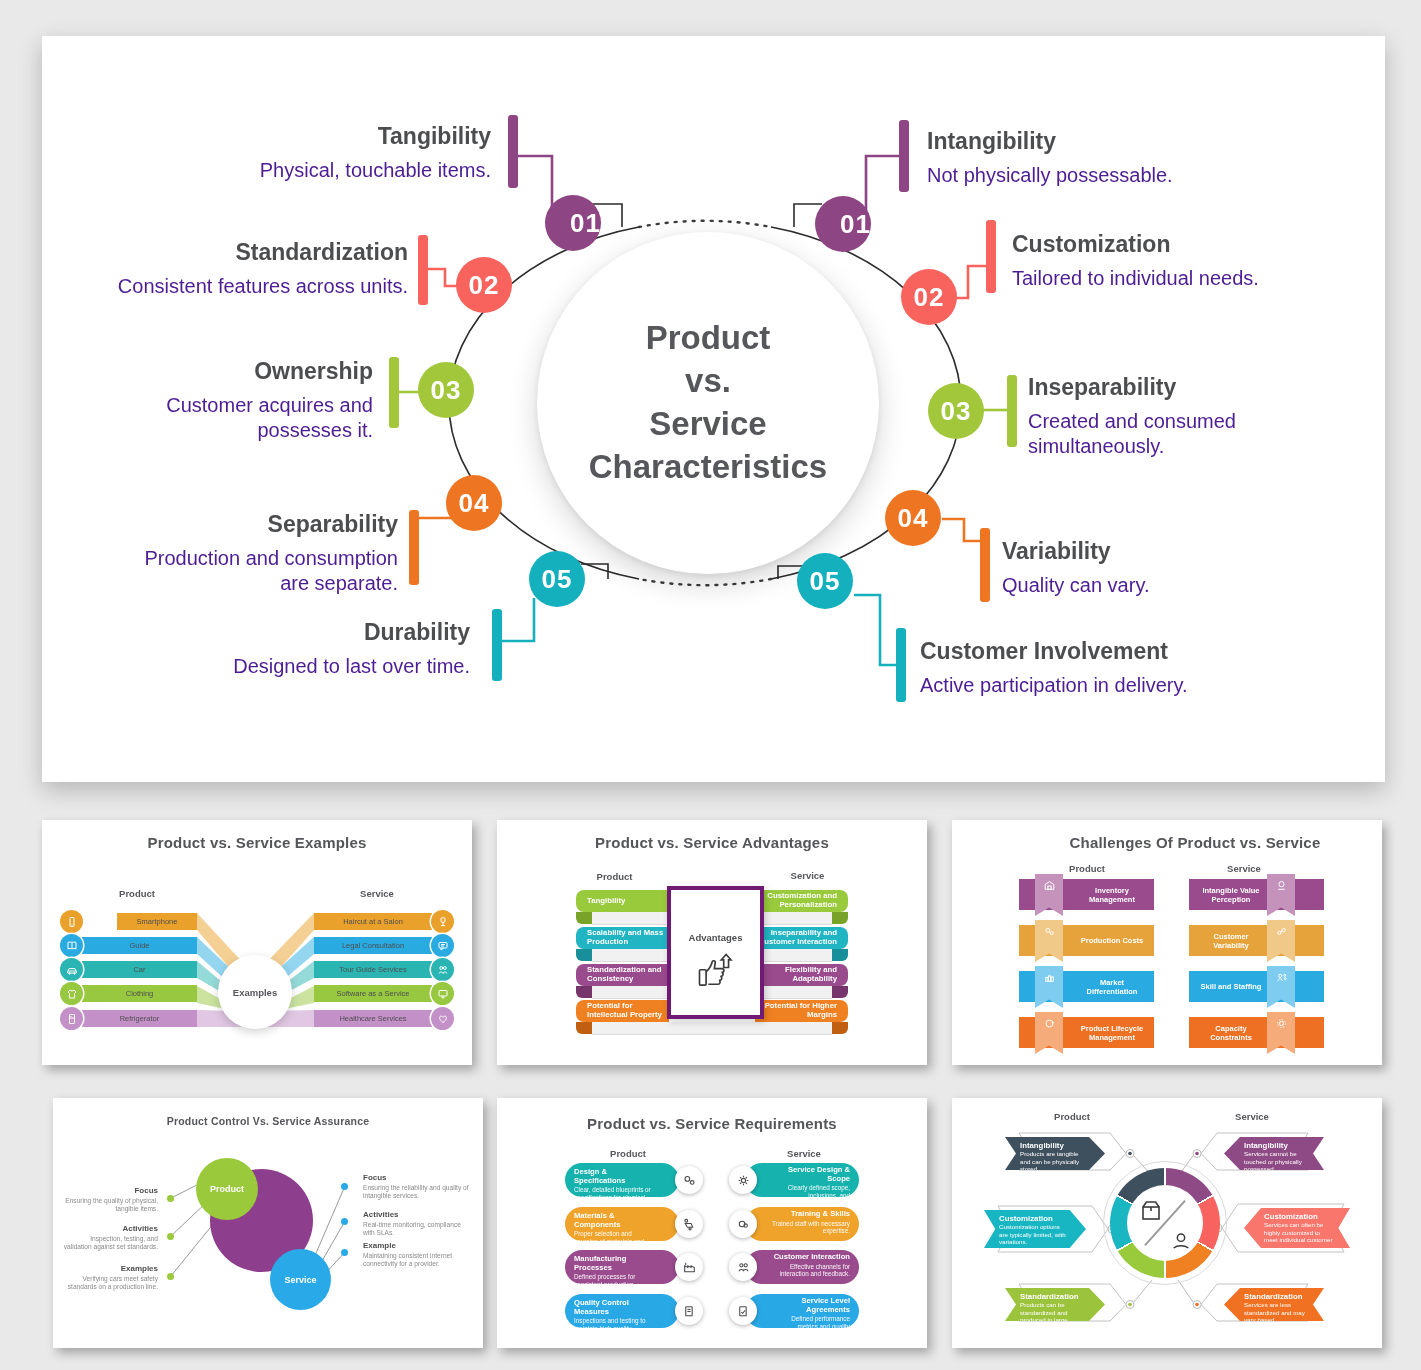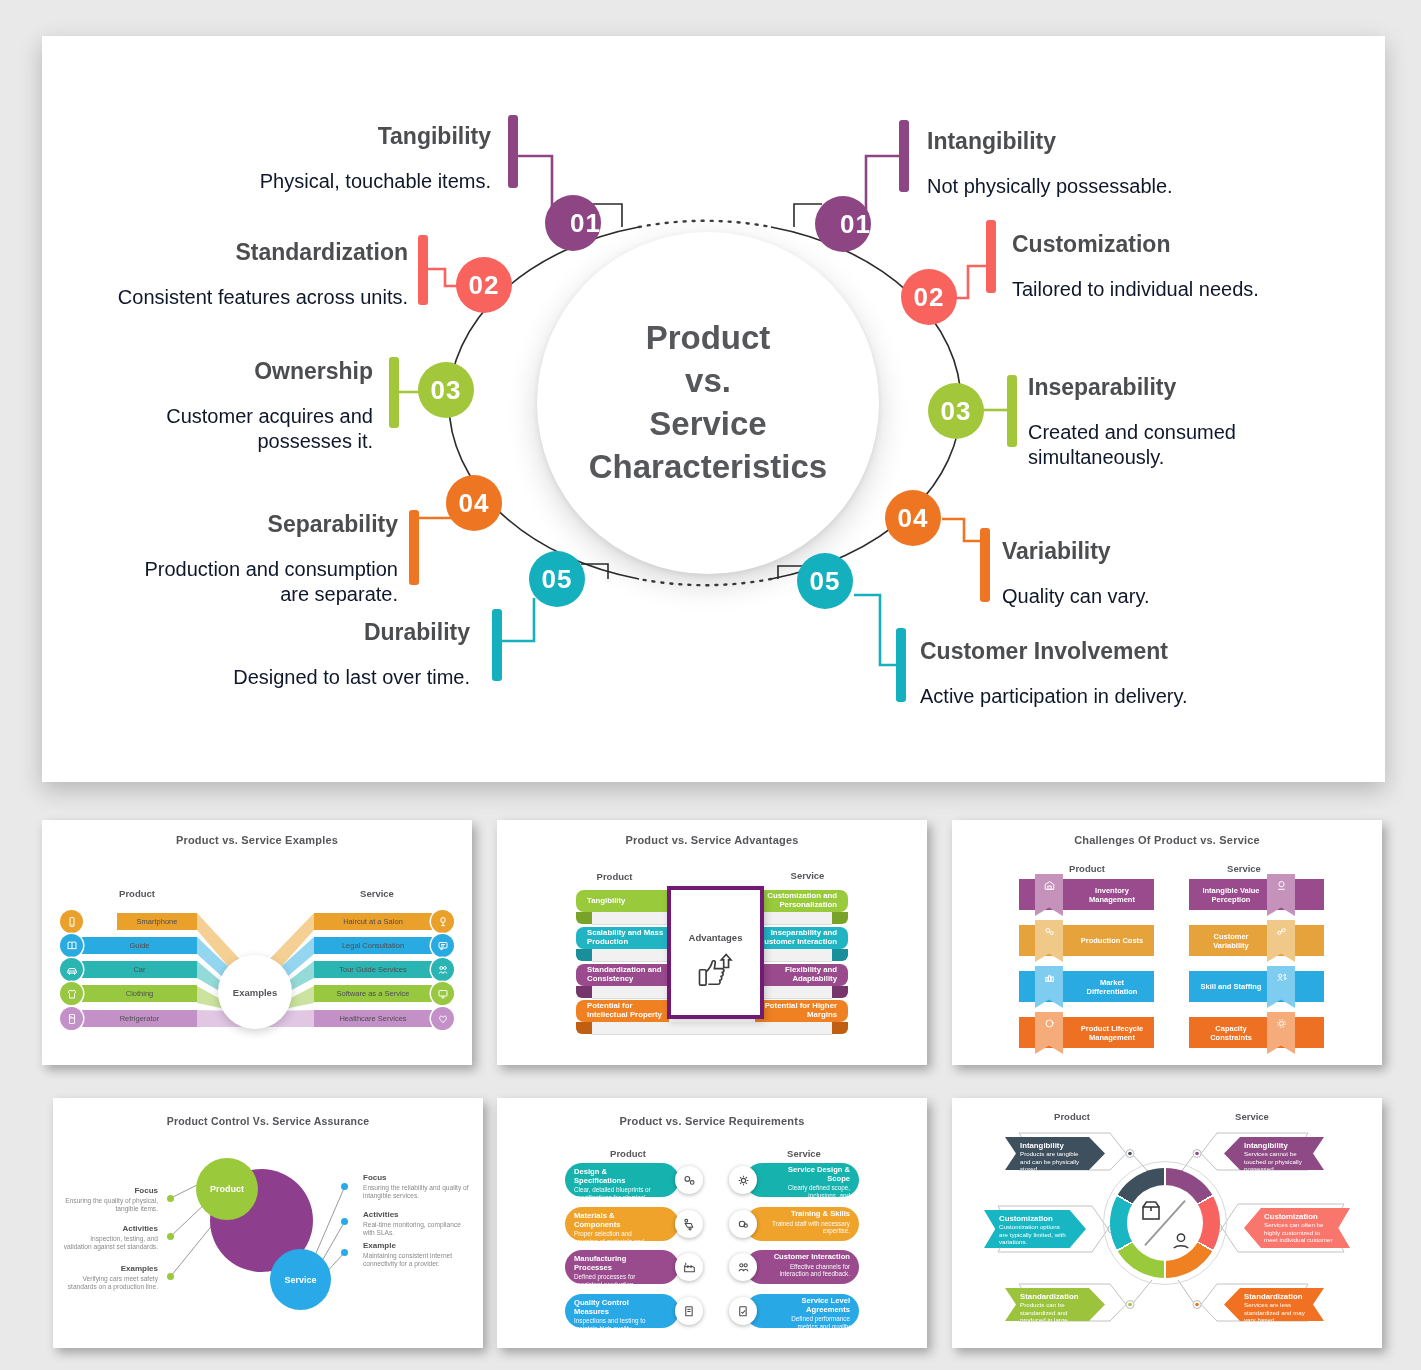--- a/index.html
+++ b/index.html
@@ -14,25 +14,25 @@
   .ms-svg{position:absolute;left:0;top:0;}
   .numc{position:absolute;width:56px;height:56px;border-radius:50%;color:#fff;font-weight:bold;font-size:26px;letter-spacing:1px;display:flex;align-items:center;justify-content:center;z-index:4;}
   .vbar{position:absolute;width:10px;border-radius:3px;z-index:3;}
   .c-purple{background:#8e4583;justify-content:flex-end;} .c-salmon{background:#f8635e;} .c-green{background:#a2c73b;}
   .c-orange{background:#ee7623;} .c-teal{background:#14b0bd;}
   .center-circle{position:absolute;left:495px;top:196px;width:342px;height:342px;border-radius:50%;background:#fff;
     box-shadow:0 10px 30px rgba(0,0,0,.16), 0 2px 6px rgba(0,0,0,.08);z-index:2;display:flex;align-items:center;justify-content:center;text-align:center;}
   .center-title{font-size:33px;font-weight:bold;color:#56575a;line-height:1.3;}
   .tb{position:absolute;line-height:1.26;z-index:1;}
   .tb .t{font-size:23px;font-weight:bold;color:#4c4d4f;}
-  .tb .d{font-size:20px;color:#0f172a;margin-top:18px;}
+  .tb .d{font-size:20px;color:#4c1d95;margin-top:7px;}
   .tb.ra{text-align:right;}
 
   
-  .sl-title{position:absolute;left:0;width:100%;text-align:center;font-size:11px;font-weight:bold;color:#55565a;letter-spacing:.2px;}
+  .sl-title{position:absolute;left:0;width:100%;text-align:center;font-size:15px;font-weight:bold;color:#55565a;letter-spacing:.2px;}
   .colhead{position:absolute;text-align:center;font-size:9.5px;font-weight:bold;color:#55565a;}
 
   
   .ex-row{position:absolute;height:23px;}
   .ex-bar{position:absolute;top:3px;height:17px;display:flex;align-items:center;justify-content:center;font-size:7.5px;color:#4e4e50;}
   .ex-ico{position:absolute;width:23px;height:23px;border-radius:50%;display:flex;align-items:center;justify-content:center;box-shadow:0 0 0 1.5px #fff;}
   .ex-center{position:absolute;left:176px;top:135px;width:74px;height:74px;border-radius:50%;background:#fff;
     box-shadow:0 3px 10px rgba(0,0,0,.18);display:flex;align-items:center;justify-content:center;font-size:9.5px;font-weight:bold;color:#55565a;z-index:3;}
   .b-amber{background:#eaa12b;} .b-blue{background:#29abe2;} .b-tealc{background:#2ab5b2;} .b-grn{background:#97c83f;} .b-plum{background:#c490c8;}
 
@@ -401,21 +401,21 @@
         <svg width="44" height="44" viewBox="0 0 40 40" fill="none" stroke="#3a3a3a" stroke-width="1.5" style="margin:8px auto 0;">
           <rect x="5" y="17" width="6" height="14" rx="1"></rect>
           <path d="M11 19 C14 16 15.8 13.2 16.4 10.2 C16.8 8.2 19.6 8.5 19.3 10.7 L18.5 16 H25.5 C27.7 16 27.7 19.4 25.5 19.4 H25 C27.2 19.9 26.8 23 24.5 23 H24 C26 23.8 25.5 26.7 23.3 26.7 H22.8 C24.5 27.5 23.8 30.2 21.8 30.2 H13"></path>
           <path d="M27 15 V8 H24.8 L29.2 3.2 L33.6 8 H31.4 V15 Z"></path>
         </svg>
       </span>
     </div>
   </section>
 
   <section class="card thumb" style="left:952px;top:820px;height:245px;">
-    <div class="sl-title" style="top:14px;">Challenges Of Product vs. Service</div>
+    <div class="sl-title" style="top:14px;margin-left:28px;">Challenges Of Product vs. Service</div>
     <div class="colhead" style="left:80px;top:43px;width:110px;">Product</div>
     <div class="colhead" style="left:237px;top:43px;width:110px;">Service</div>
 
     <div class="ch-bar h-pur" style="left:67px;top:59px;justify-content:flex-end;padding-right:10px;">
         <span class="ch-lbl">Inventory Management</span>
       </div>
     <div class="ch-bm h-purT" style="left:83px;top:54px;">
         <svg width="13" height="13" viewBox="0 0 12 12" fill="none" stroke="#fff" stroke-width="0.9">
           <path d="M2 5 L6 2.5 L10 5 V9.5 H2 Z"></path>
           <rect x="4.5" y="6.5" width="3" height="3"></rect>

